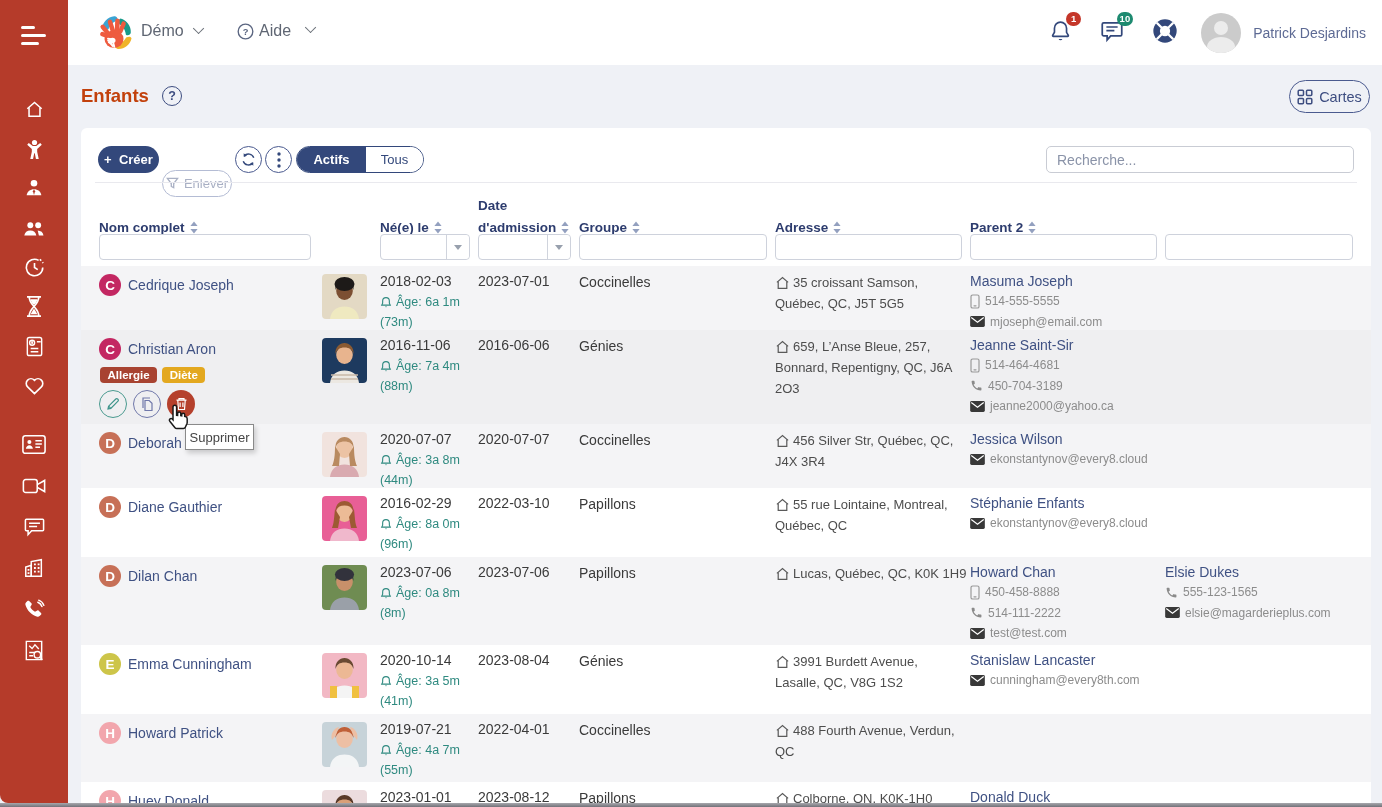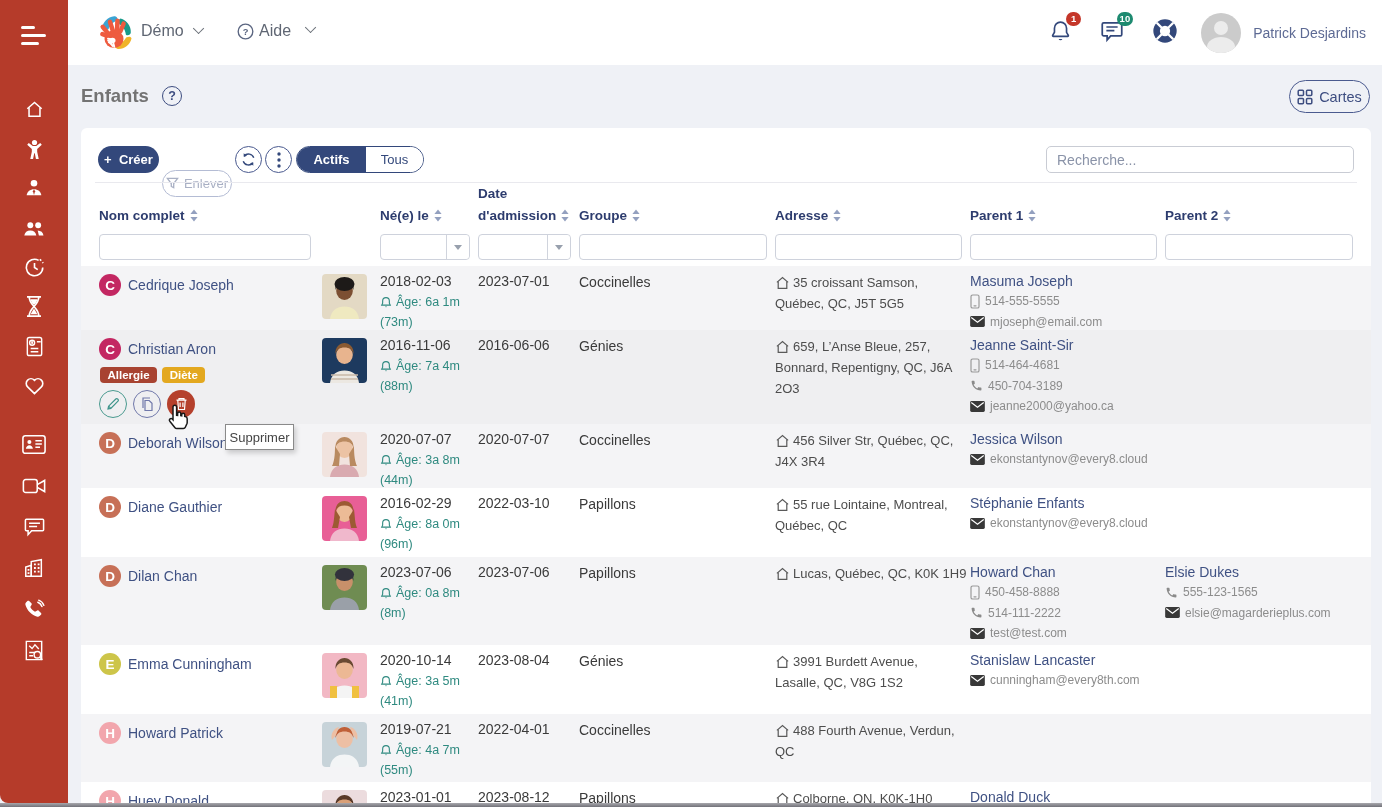--- a/index.html
+++ b/index.html
@@ -30,21 +30,21 @@
   .nbadge { position:absolute; top:-6px; right:-8px; color:#fff; font-size:9.5px; font-weight:700; border-radius:8px; min-width:15px; height:14px; display:flex; align-items:center; justify-content:center; padding:0 3px; }
   .nb-red { background:#c43629; }
   .nb-green { background:#1d8a70;margin-left:24px; }
   .avatar { width:40px; height:40px; border-radius:50%; background:#cbcbcb; position:relative; overflow:hidden; margin-right:12px; }
   .avatar::before { content:""; position:absolute; left:13px; top:8px; width:14px; height:14px; border-radius:50%; background:#ececec; }
   .avatar::after { content:""; position:absolute; left:6px; top:24px; width:28px; height:20px; border-radius:50%; background:#ececec; }
   .uname { font-size:14px; color:#5d6a94; margin-right:16px; }
 
   
   .titlebar { position:absolute; left:81px; top:82px; right:12px; height:34px; }
-  .h1 { position:absolute; left:0; top:3px; font-size:18.5px; font-weight:700; color:#737373; }
+  .h1 { position:absolute; left:0; top:3px; font-size:18.5px; font-weight:700; color:#c2410c; }
   .helpq { position:absolute; left:81px; top:4px; width:20px; height:20px; border:1.6px solid #3d4d80; border-radius:50%; color:#3d4d80; font-size:12.5px; font-weight:700; display:flex; align-items:center; justify-content:center; }
   .btn-cartes { position:absolute; right:0; top:-2px; height:33px; width:81px; border:1.5px solid #4a5a8f; border-radius:17px; color:#3d4d80; font-size:14.5px; display:flex; align-items:center; justify-content:center; gap:6px; background:transparent; }
 
   
   .card { position:absolute; left:81px; top:128px; width:1290px; height:679px; background:#fff; border-radius:6px 6px 0 0; z-index:5; }
 
   
   .toolbar { position:absolute; left:17px; top:18px; right:17px; height:27px; display:flex; align-items:center; }
   .tbtn { height:27px; border-radius:14px; display:inline-flex; align-items:center; justify-content:center; font-size:13px; vertical-align:top; }
   .b-creer { width:61px; background:#33487b; color:#fff; font-weight:700; margin-right:3px; }
@@ -53,21 +53,21 @@
   .toggle { display:inline-flex; height:27px; border:1.5px solid #33487b; border-radius:14px; overflow:hidden; vertical-align:top; margin-left:1px; }
   .toggle .on { width:69px; background:#33487b; color:#fff; font-weight:700; font-size:13px; display:flex; align-items:center; justify-content:center; }
   .toggle .off { width:57px; color:#33487b; font-size:13px; display:flex; align-items:center; justify-content:center; background:#fff; }
   .search { position:absolute; right:98px; top:0; width:308px; height:27px; border:1px solid #c9ccd4; border-radius:5px; font-family:"Liberation Sans",sans-serif; font-size:14px; color:#ec4899; padding:0 10px; }
   .search::placeholder { color:#8a93a8; }
   .tb-divider { position:absolute; left:14px; right:14px; top:54px; height:1px; background:#e9e9ee; }
 
   
   .grid { display:grid; grid-template-columns:223px 58px 98px 101px 196px 195px 195px 192px; padding-left:18px; }
   .thead { position:absolute; left:0; right:14px; top:55px; }
-  .hcell{align-items:flex-end;}
+  .hcell{align-items:flex-end;margin-top:12px;}
   .hcell { display:flex; align-items:flex-end; padding-bottom:0; min-height:46px; }
   .hl { font-size:13.5px; font-weight:700; color:#2d3c6e; line-height:22px; }
   .sort { display:inline-block; vertical-align:-2px; margin-left:4px; }
   .frow { }
   .fin { position:relative; height:26px; border:1px solid #ced2dc; border-radius:4px; background:#fff; }
   .fin input { position:absolute; left:0; top:0; width:100%; height:100%; border:none; outline:none; border-radius:4px; background:transparent; font-family:"Liberation Sans",sans-serif; font-size:13px; padding:0 8px; }
   .fdrop { position:absolute; right:0; top:0; bottom:0; width:23px; border-left:1px solid #d0d4dd; border-radius:0 4px 4px 0; background:#fff; display:flex; align-items:center; justify-content:center; }
   .fdrop::after { content:""; width:0; height:0; border-left:4.5px solid transparent; border-right:4.5px solid transparent; border-top:5px solid #98a0ad; }
 
   
@@ -96,21 +96,21 @@
   .bdate { font-size:14px; color:#3a3a3a; line-height:19px; }
   .age { margin-top:2px; font-size:12.5px; color:#2f8a80; line-height:18px; display:flex; align-items:center; gap:4px; }
   .age2 { font-size:12.5px; color:#2f8a80; line-height:18px; margin-top:2px; }
   .grp { font-size:14px; color:#3a3a3a; line-height:21px; }
   .addr { font-size:13px; color:#4d4d4d; line-height:21px; white-space:nowrap; }
   .addr svg { vertical-align:-2.5px; margin-right:3px; }
   .pname { font-size:14px; color:#3f5183; line-height:19px; white-space:nowrap; }
   .pline { font-size:12px; color:#8c8c8c; line-height:20.5px; display:flex; align-items:center; gap:5px; white-space:nowrap; }
 
   
-  .tooltip { position:absolute; left:185px; top:424px; width:69px; height:26px; background:#fff; border:1px solid #8a8a8a; box-shadow:2px 3px 5px rgba(0,0,0,.18); font-size:13px; color:#444; display:flex; align-items:center; justify-content:center; z-index:60;margin-left:40px; }
+  .tooltip { position:absolute; left:185px; top:424px; width:69px; height:26px; background:#fff; border:1px solid #8a8a8a; box-shadow:2px 3px 5px rgba(0,0,0,.18); font-size:13px; color:#444; display:flex; align-items:center; justify-content:center; z-index:60; }
   .cursor { position:absolute; left:166px; top:403px; z-index:61; }
 
   .bottombar { position:absolute; left:0; right:0; bottom:0; height:4px; background:linear-gradient(#a8a8ad,#727279); z-index:30; }
 </style>
 </head>
 <body>
 
 <div class="topbar">
   <svg class="logo" viewBox="0 0 44 42">
     <path d="M7.5 13.5 C9 7.5 15 3.5 21.5 4.2 C24 4.6 25 7.2 23.6 9.2 C19 9.5 15 12 13.3 15.8 C11 16.5 8 16 7.5 13.5 Z" fill="#3aa4d4" transform="rotate(-12 16 10)"></path>
@@ -350,26 +350,20 @@
               <path d="M5 12.5 1.4 8h7.2z"></path>
             </svg></span></span>
       </div>
     <div class="hcell">
         <span class="hl">Adresse<span class="sort"><svg width="10" height="13" viewBox="0 0 10 13" fill="#93a0bf">
               <path d="M5 0.5 8.6 5H1.4z"></path>
               <path d="M5 12.5 1.4 8h7.2z"></path>
             </svg></span></span>
       </div>
     <div class="hcell">
-        <span class="hl">Parent 1<span class="sort"><svg width="10" height="13" viewBox="0 0 10 13" fill="#93a0bf">
-              <path d="M5 0.5 8.6 5H1.4z"></path>
-              <path d="M5 12.5 1.4 8h7.2z"></path>
-            </svg></span></span>
-      </div>
-    <div class="hcell">
         <span class="hl">Parent 2<span class="sort"><svg width="10" height="13" viewBox="0 0 10 13" fill="#93a0bf">
               <path d="M5 0.5 8.6 5H1.4z"></path>
               <path d="M5 12.5 1.4 8h7.2z"></path>
             </svg></span></span>
       </div>
   </div>
   <div class="frow grid" style="position:absolute;left:0;right:14px;top:106px;">
     <div class="fin" style="margin-right:11px;">
         <input style="">
       </div>

